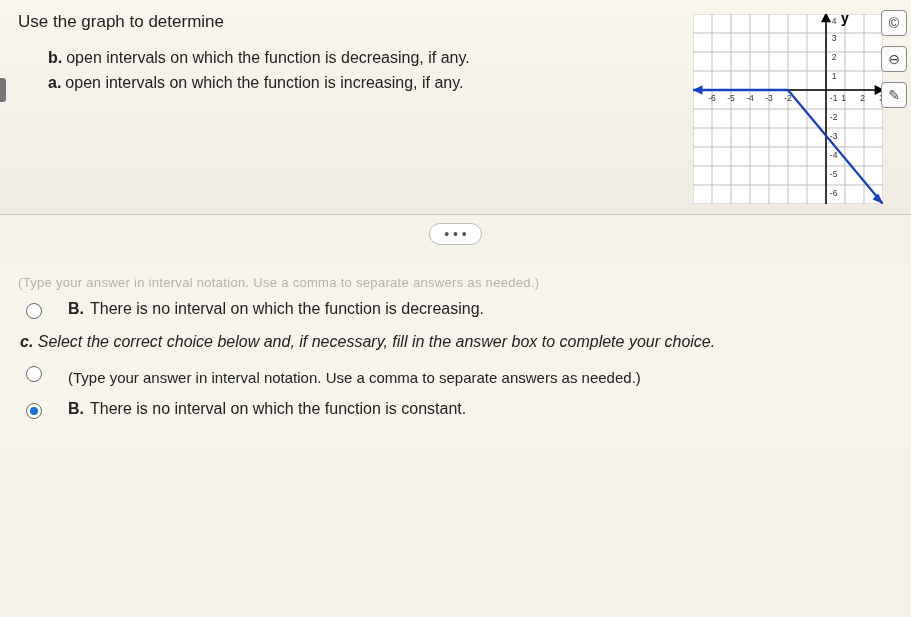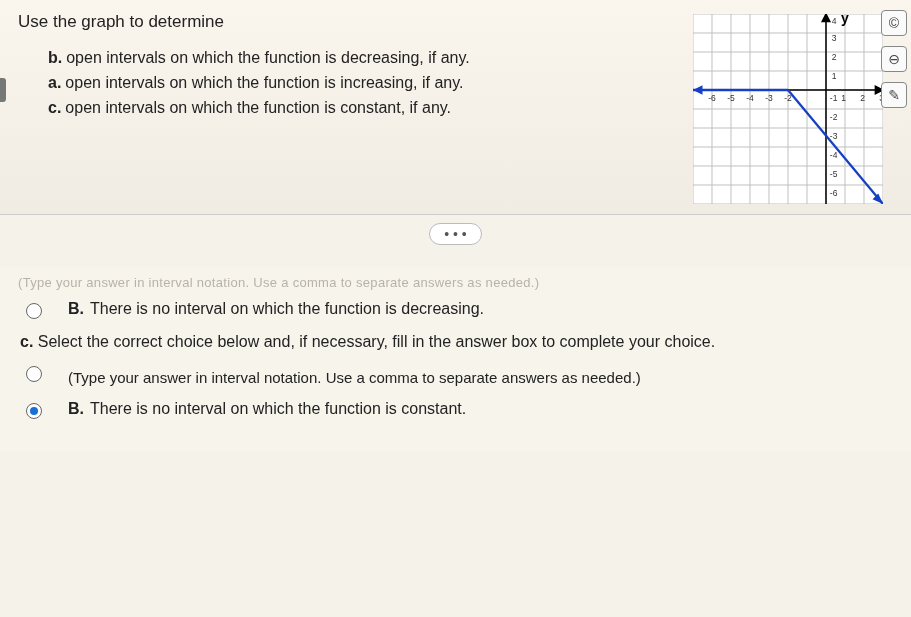--- a/index.html
+++ b/index.html
@@ -95,21 +95,21 @@
     .radio {
       width: 16px; height:16px; border:1.5px solid #666; border-radius:50%;
       margin-top: 3px; flex:0 0 16px; background:#fff;
       display:flex; align-items:center; justify-content:center;
     }
     .radio.selected::after{
       content:""; width:8px; height:8px; background:#1a6fd6; border-radius:50%;
     }
     .opt-label { font-weight: bold; margin-right: 6px; }
     .section-c {
-      font-size: 16px; color:#222; margin: 10px 0 12px 2px;
+      font-size: 16px; color:#222; margin: 10px 0 12px 2px; font-style: italic;
     }
     .answer-box {
       display:inline-block;
       width: 26px; height: 22px;
       border:1px solid #888;
       background:#eef2f6;
       vertical-align: middle;
       margin: 0 2px;
     }
     .hint {
@@ -127,23 +127,20 @@
 
 <div class="top-section">
   <div class="question-block">
     <div class="prompt">Use the graph to determine</div>
     <div class="sub-items">
       <div>
         <span class="label">b.</span><span>open intervals on which the function is decreasing, if any.</span>
       </div>
       <div>
         <span class="label">a.</span><span>open intervals on which the function is increasing, if any.</span>
-      </div>
-      <div>
-        <span class="label">c.</span><span>open intervals on which the function is constant, if any.</span>
       </div>
     </div>
   </div>
 
   <div class="graph-wrap">
     <div class="graph">
       <svg viewBox="0 0 200 200" width="190" height="190">
 
         <g stroke="#bdbdbd" stroke-width="1">
 

